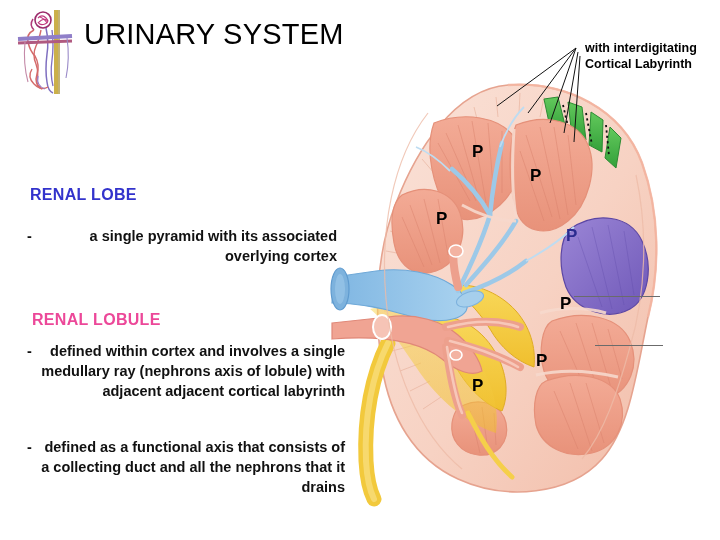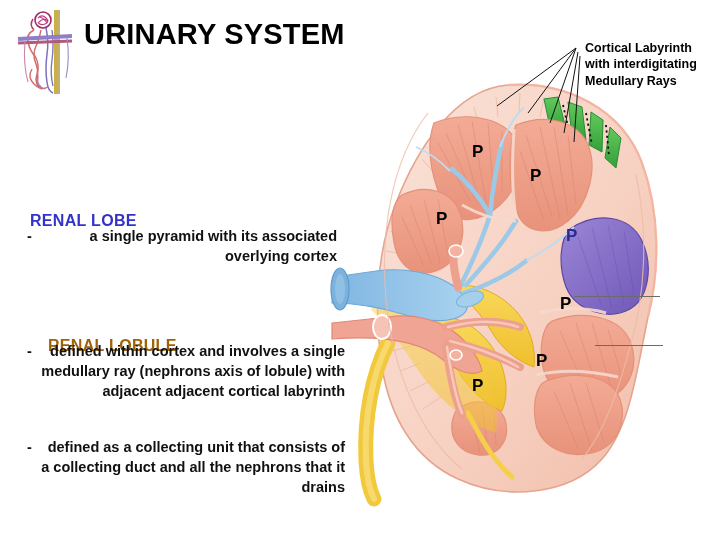--- a/index.html
+++ b/index.html
@@ -25,21 +25,21 @@
     left: 12px;
     top: 6px;
     width: 66px;
     height: 92px;
   }
   #slide-title {
     position: absolute;
     left: 84px;
     top: 18px;
     font-size: 29px;
-    font-weight: bold;
+    font-weight: normal;
     color: #000000;
     letter-spacing: 0.2px;
     white-space: nowrap;
   }
 
   
   #main-bullet {
     position: absolute;
     left: 20px;
     top: 110px;
@@ -55,24 +55,23 @@
     margin-right: 5px;
   }
 
   
   .section-heading {
     position: absolute;
     font-size: 16px;
     font-weight: bold;
     letter-spacing: 0.3px;
     white-space: nowrap;
-    margin-top: 26px;
   }
   #head-renal-lobe { left: 30px; top: 186px; color: #3333CC; }
-  #head-renal-lobule { left: 48px; top: 311px; color: #a16207; }
+  #head-renal-lobule { left: 32px; top: 311px; color: #ec4899; }
 
   .body-item {
     position: absolute;
     font-size: 14.5px;
     font-weight: bold;
     color: #111111;
     line-height: 1.38;
     display: flex;
   }
   .body-item .dash {
@@ -174,27 +173,26 @@
 
   <div id="head-renal-lobule" class="section-heading">RENAL LOBULE</div>
 
   <div id="item-lobule-1" class="body-item">
     <span class="dash">-</span>
     <span class="txt">defined within cortex and involves a single medullary ray (nephrons axis of lobule) with adjacent adjacent cortical labyrinth</span>
   </div>
 
   <div id="item-lobule-2" class="body-item">
     <span class="dash">-</span>
-    <span class="txt">defined as a collecting unit that consists of a collecting duct and all the nephrons that it drains</span>
+    <span class="txt">defined as a functional axis that consists of a collecting duct and all the nephrons that it drains</span>
   </div>
 
   <div id="callout-cortical">
+    <div>with interdigitating</div>
     <div>Cortical Labyrinth</div>
-    <div>with interdigitating</div>
-    <div>Medullary Rays</div>
   </div>
 
   <div id="kidney-figure">
     <svg viewBox="0 0 390 470" width="390" height="470">
       <defs>
         <linearGradient id="cortexGrad" x1="0" y1="0" x2="1" y2="1">
           <stop offset="0%" stop-color="#fae2d8"></stop>
           <stop offset="55%" stop-color="#f7d2c3"></stop>
           <stop offset="100%" stop-color="#f2bda9"></stop>
         </linearGradient>

